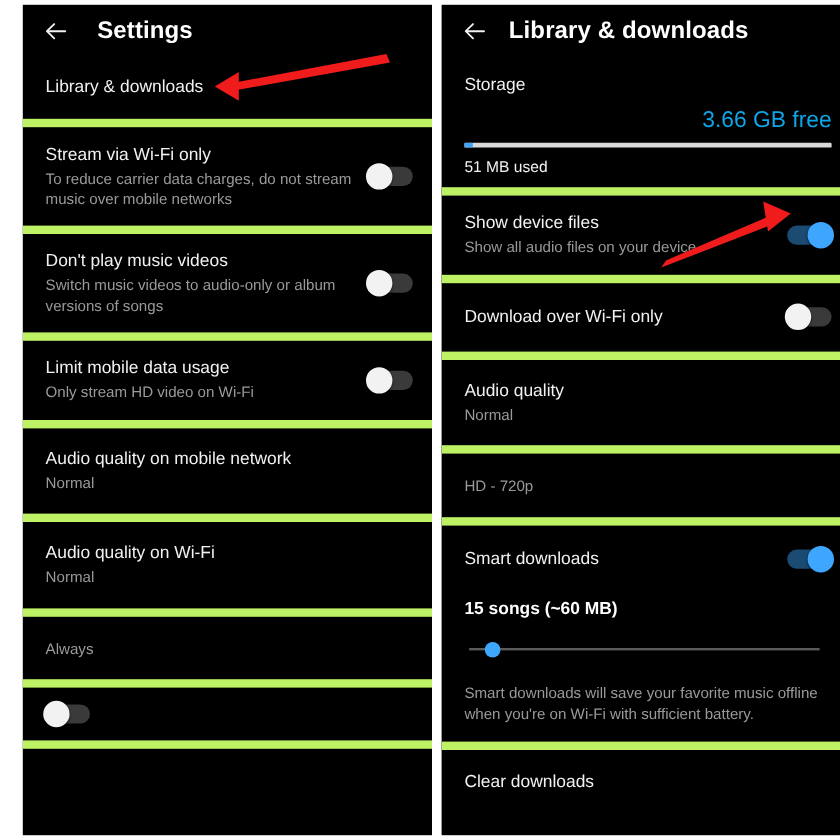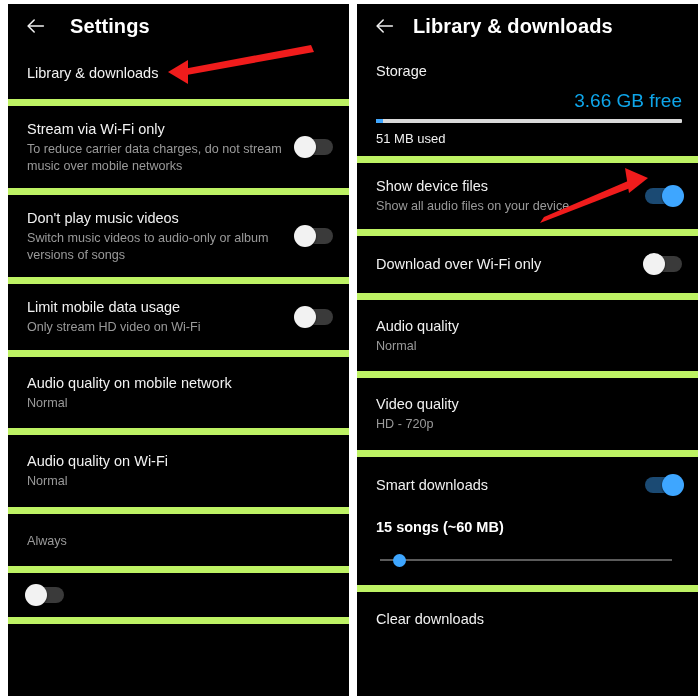--- a/index.html
+++ b/index.html
@@ -13,21 +13,21 @@
     font-family: "Liberation Sans", sans-serif;
     overflow: hidden;
   }
   .screens {
     position: relative;
     width: 700px;
     height: 700px;
     background: #ffffff;
     display: flex;
     gap: 8px;
-    padding: 4px 3px 4px 8px;
+    padding: 4px 3px 4px 19px;
     box-sizing: border-box;
   }
   .phone {
     position: relative;
     width: 341px;
     height: 692px;
     background: #000000;
     overflow: hidden;
     flex: 0 0 auto;
   }
@@ -329,40 +329,40 @@
 
       <div class="row" style="padding-top:17px;padding-bottom:17px;">
         <div class="row-text">
           <div class="row-title">Audio quality</div>
           <div class="row-sub">Normal</div>
         </div>
       </div>
 
       <div class="row" style="padding-top:17px;padding-bottom:17px;">
         <div class="row-text">
-          <div class="row-title">Video quality</div>
           <div class="row-sub">HD - 720p</div>
         </div>
       </div>
 
       <div class="row" style="padding-top:19px;padding-bottom:10px;">
         <div class="row-text">
           <div class="row-title">Smart downloads</div>
         </div>
         <div class="toggle on">
             <span class="knob"></span>
           </div>
       </div>
 
       <div class="sd-block">
         <div class="sd-count">15 songs (~60 MB)</div>
         <div class="slider">
           <div class="track"></div>
           <div class="thumb"></div>
         </div>
+        <div class="sd-note">Smart downloads will save your favorite music offline when you're on Wi-Fi with sufficient battery.</div>
       </div>
 
       <div class="row" style="padding-top:18px;padding-bottom:18px;">
         <div class="row-text">
           <div class="row-title">Clear downloads</div>
         </div>
       </div>
     </div>
 
     <svg class="arrow-layer" viewBox="0 0 341 692">

